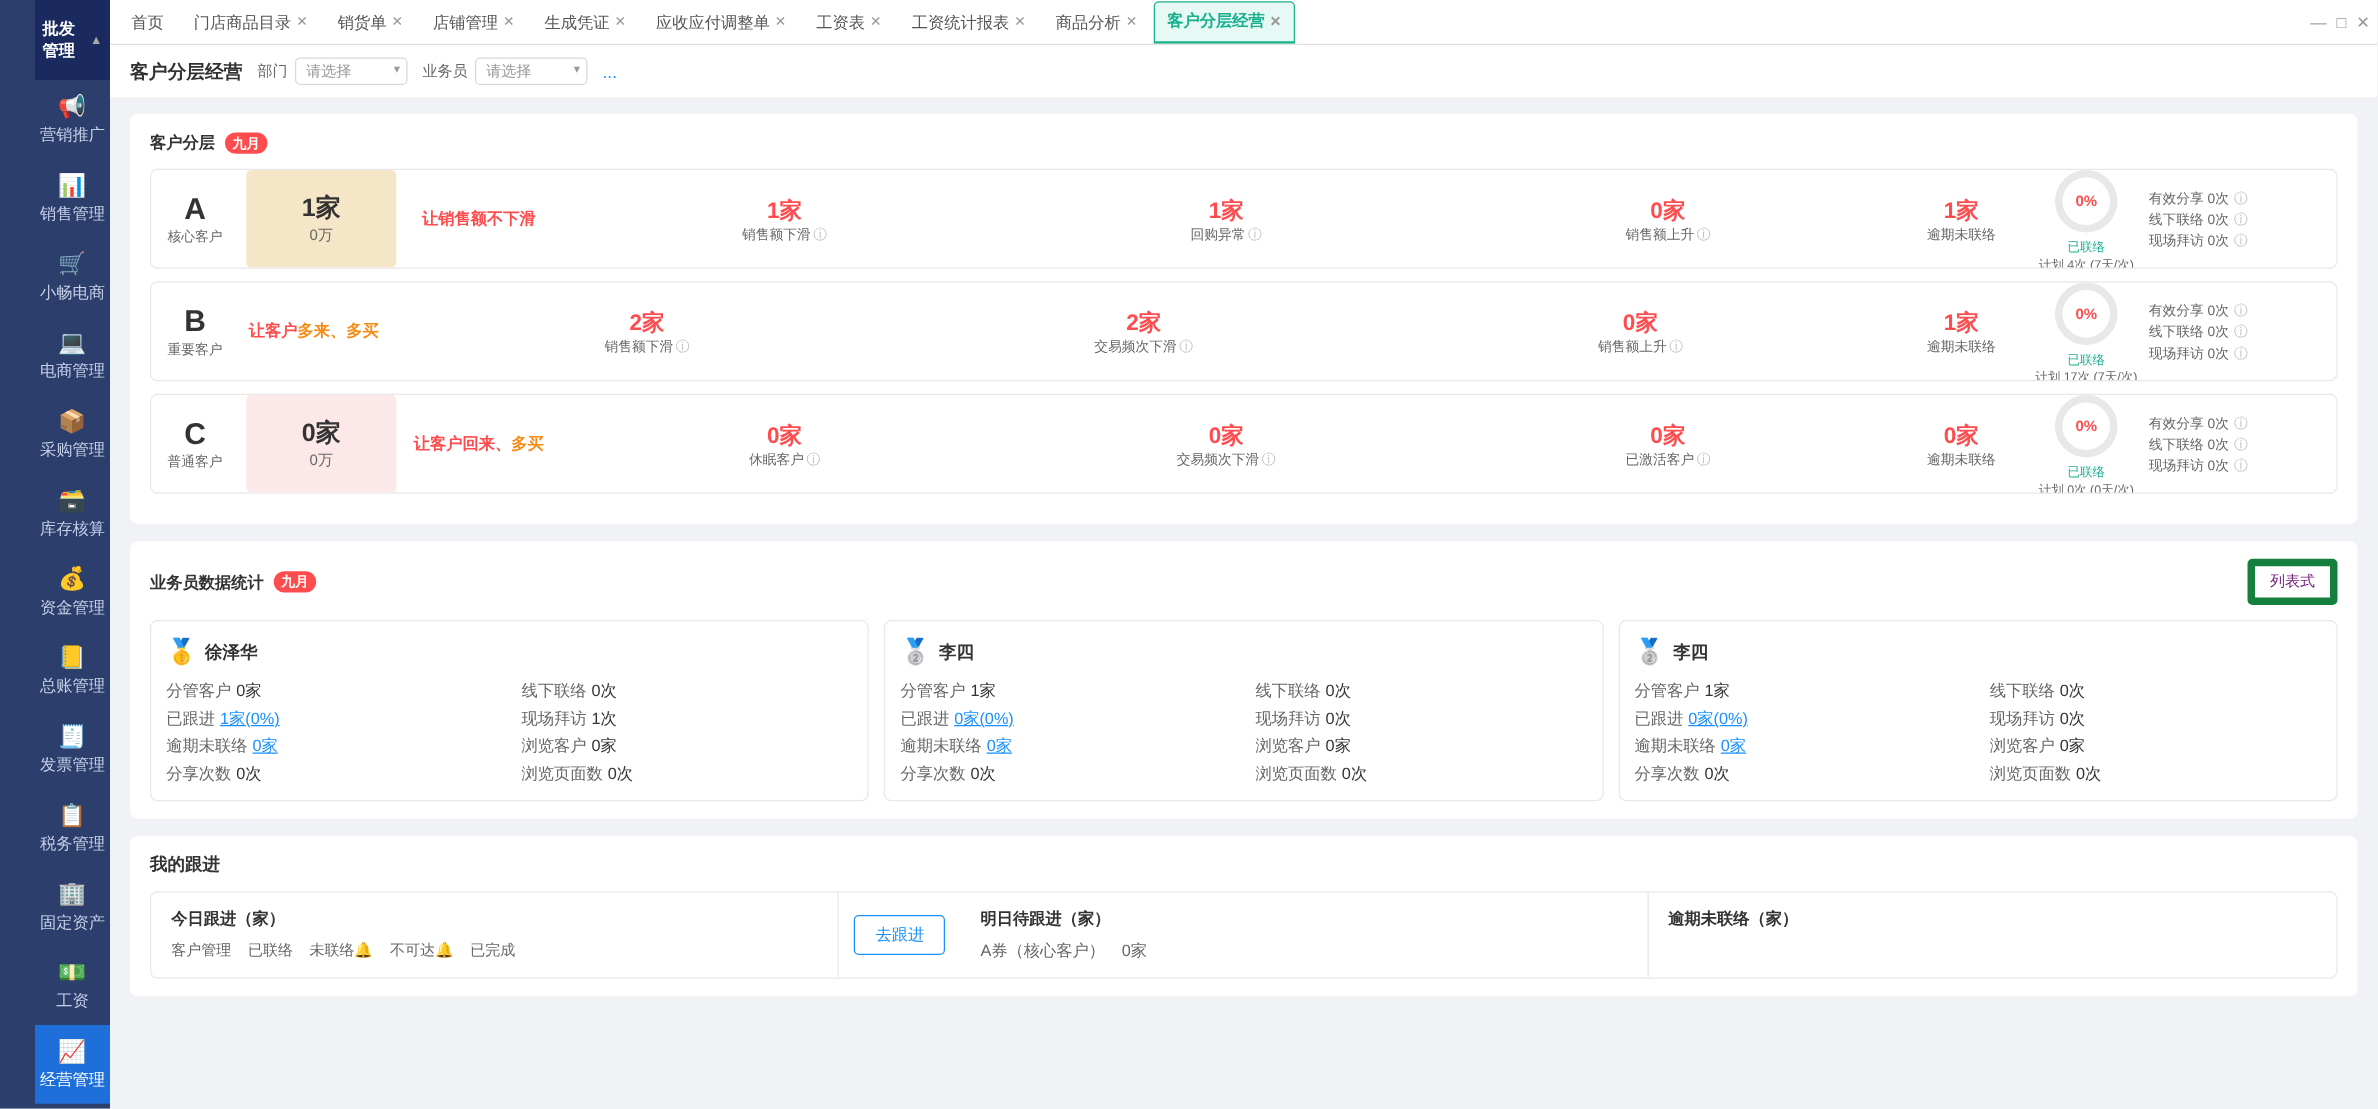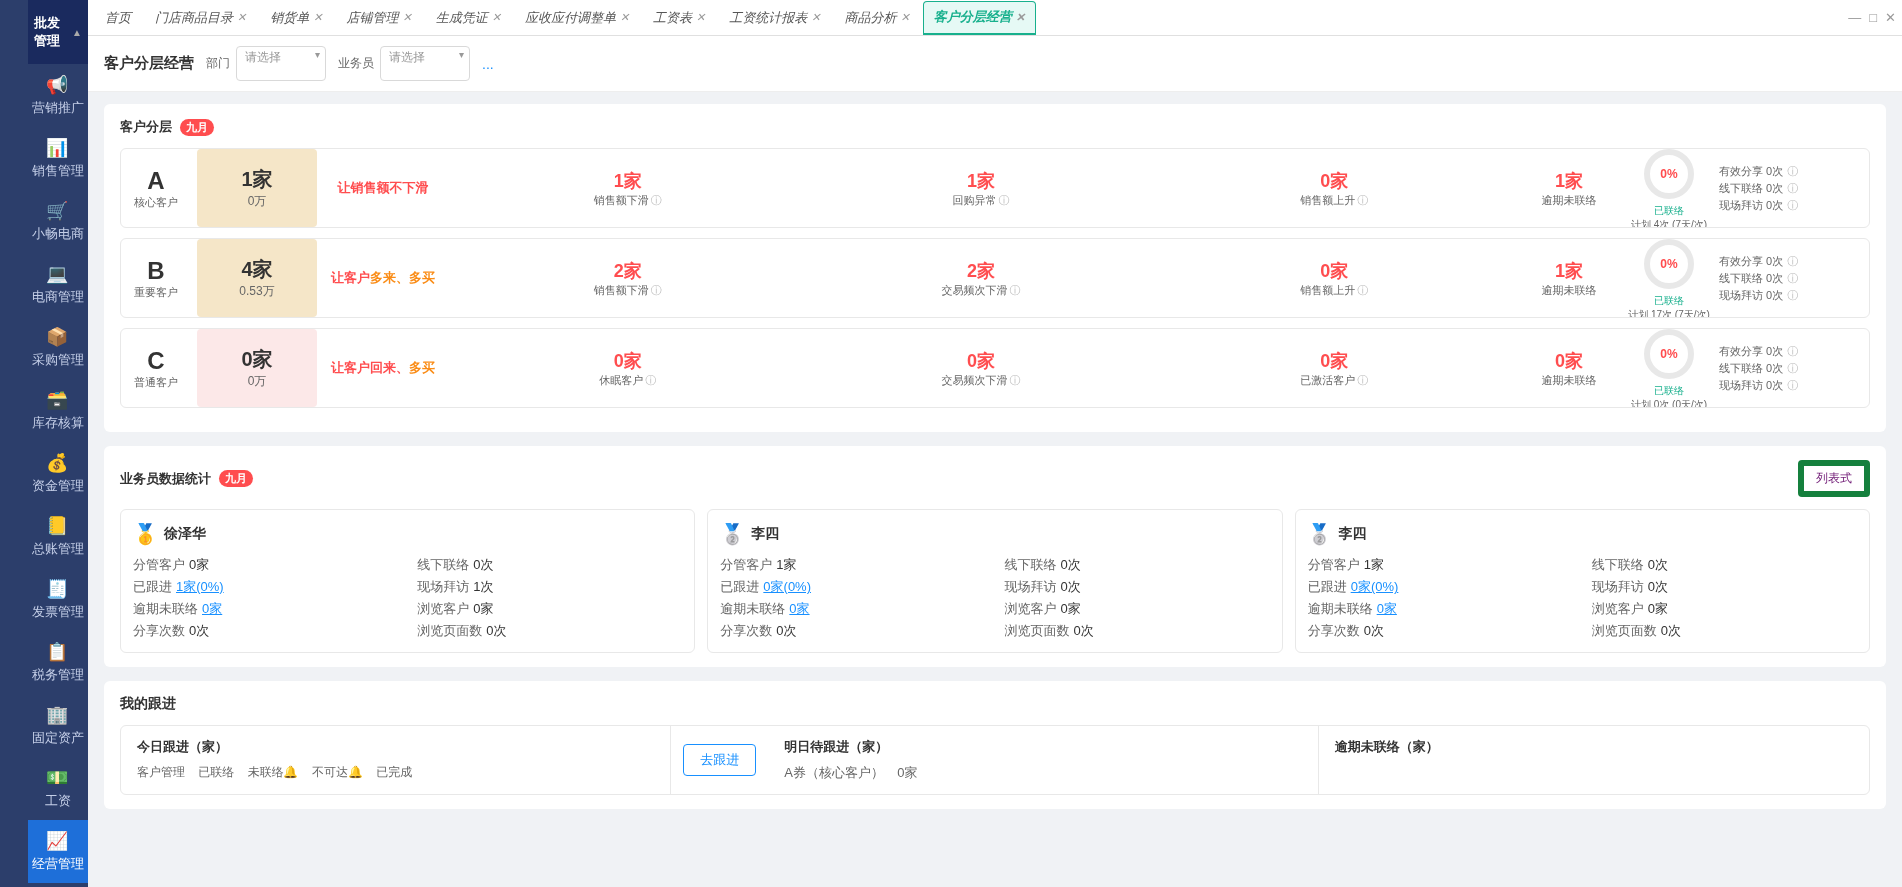--- a/index.html
+++ b/index.html
@@ -96,21 +96,21 @@
       gap: 12px;
       border-bottom: 1px solid #eee;
       flex-shrink: 0;
     }
     .page-title { font-size: 15px; font-weight: bold; color: #333; }
     .filter-group { display: flex; align-items: center; gap: 6px; }
     .filter-label { color: #666; font-size: 12px; }
     .filter-select {
       border: 1px solid #d9d9d9;
       border-radius: 4px;
-      padding: 3px 24px 16px 8px;
+      padding: 3px 24px 3px 8px;
       font-size: 12px;
       color: #999;
       background: #fff;
       appearance: none;
       cursor: pointer;
       min-width: 90px;
       position: relative;
     }
     .select-wrapper { position: relative; display: inline-block; }
     .select-wrapper::after { content: '▾'; position: absolute; right: 6px; top: 3px; color: #999; pointer-events: none; font-size: 10px; }
@@ -405,21 +405,21 @@
     <span class="icon">ℹ️</span>
 
   </div>
     </div>
 
 </div>
 
 <div class="main">
 
   <div class="tab-bar">
-    <div id="tabs-container" style="display:flex;align-items:center;gap:2px;flex:1;font-style:italic;">
+    <div id="tabs-container" style="display:flex;align-items:center;gap:2px;flex:1;">
         <div class="tab">
           <span>首页</span>
         </div>
         <div class="tab">
           <span>门店商品目录</span>
           <span class="close">✕</span>
         </div>
         <div class="tab">
           <span>销货单</span>
           <span class="close">✕</span>
@@ -534,24 +534,20 @@
       <div class="stat-line">有效分享 0次 <span class="info-icon">ⓘ</span></div>
               <div class="stat-line">线下联络 0次 <span class="info-icon">ⓘ</span></div>
               <div class="stat-line">现场拜访 0次 <span class="info-icon">ⓘ</span></div>
     </div>
   </div>
           <div class="tier-row">
     <div class="tier-label">
       <span class="tier-letter">B</span>
       <span class="tier-name">重要客户</span>
     </div>
-    <div class="tier-count-block b-color">
-      <span class="tier-count-num">4家</span>
-      <span class="tier-count-sub">0.53万</span>
-    </div>
     <div class="tier-action">
       <span>让客户<span style="color:#fa8c16;font-weight:bold;">多来、多买</span></span>
     </div>
     <div class="tier-metrics">
       <div class="metric-item">
         <span class="metric-num">2家</span>
         <span class="metric-label">销售额下滑 <span class="info-icon">ⓘ</span></span>
       </div>
       <div class="metric-item">
         <span class="metric-num">2家</span>

